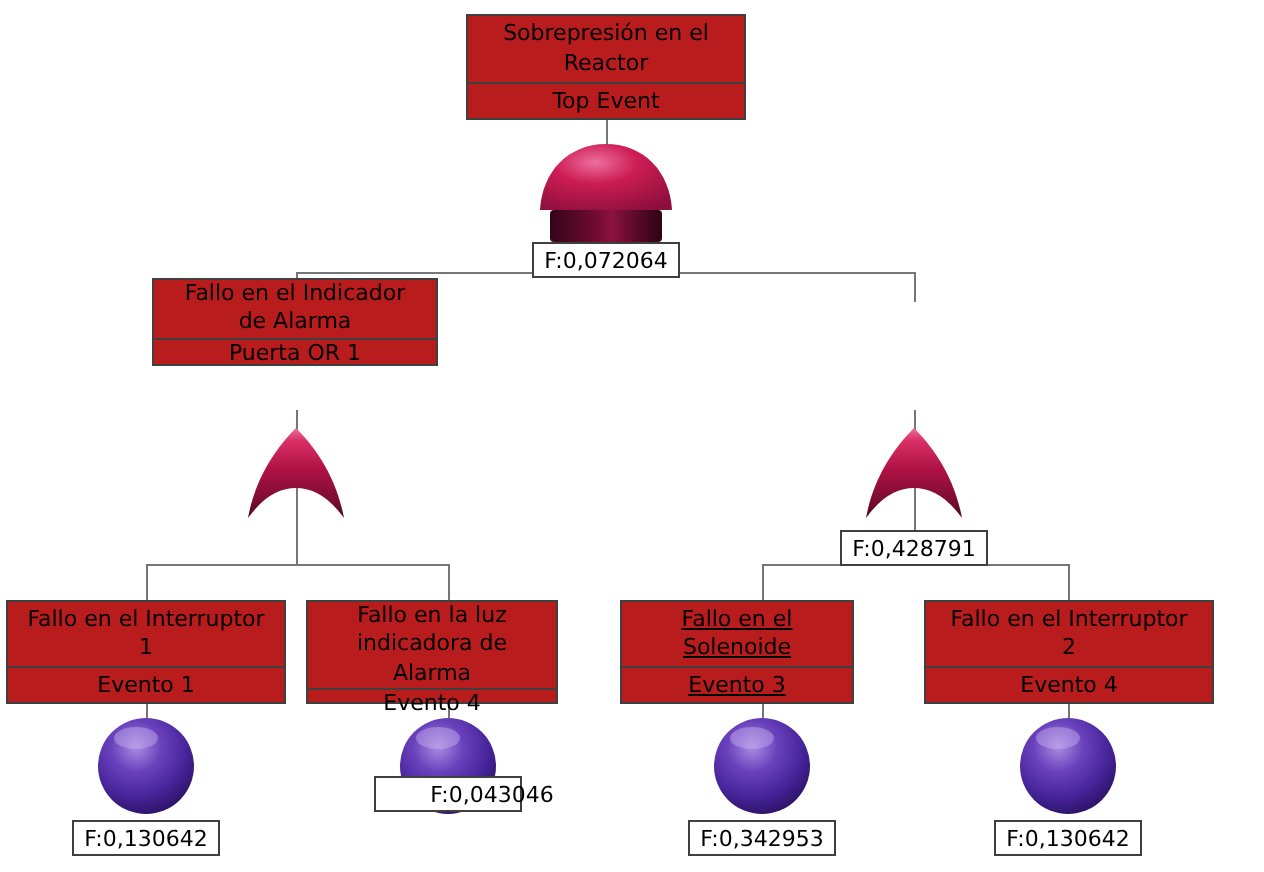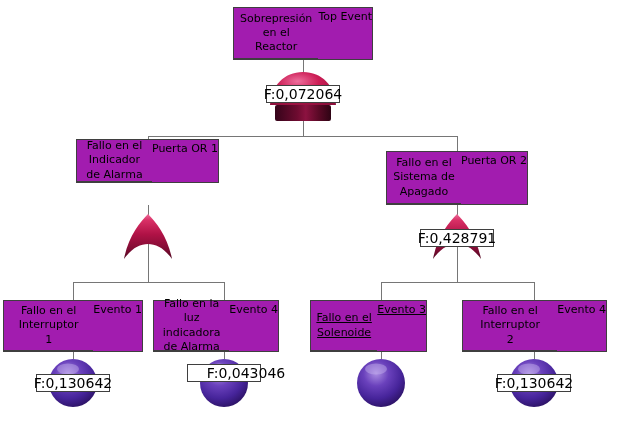--- a/index.html
+++ b/index.html
@@ -2,33 +2,33 @@
 <html><head>
 <meta charset="utf-8">
 <style>
   * { margin:0; padding:0; box-sizing:border-box; }
   html,body { background:#ffffff; }
   body { font-family:"DejaVu Sans","Liberation Sans",sans-serif; color:#000; }
   .canvas { position:relative; width:632px; height:436px; background:#fff; overflow:hidden; }
 
   .line { position:absolute; background:#767676; z-index:1; }
 
-  .node { position:absolute; border:1px solid #3f3f3f; background:#a21caf;
-          display:flex; flex-direction:row; z-index:3; }
+  .node { position:absolute; border:1px solid #3f3f3f; background:#b91c1c;
+          display:flex; flex-direction:column; z-index:3; }
   .node-title { flex:1; display:flex; align-items:center; justify-content:center;
                 text-align:center; font-size:11px; line-height:1.3;
                 white-space:pre-line; border-bottom:1px solid #3f3f3f; padding:0 4px; }
   .node-type { height:17px; display:flex; align-items:center; justify-content:center;
                font-size:11px; }
 
   .gate { position:absolute; z-index:2; line-height:0; }
 
   .freq { position:absolute; width:74px; height:18px; border:1px solid #3f3f3f;
-          background:#fff; font-size:14px; display:flex; align-items:center;
-          justify-content:center; z-index:5; }
+          background:#fff; font-size:11px; display:flex; align-items:center;
+          justify-content:center; z-index:5;margin-top:36px; }
 
   .defs-holder { position:absolute; width:0; height:0; overflow:hidden; }
 </style>
 </head>
 <body>
 
 <div class="canvas">
 
   <svg class="defs-holder" aria-hidden="true">
     <defs>
@@ -95,25 +95,20 @@
     <div class="node-title">Fallo en el Indicador
 de Alarma</div>
     <div class="node-type">Puerta OR 1</div>
   </div>
   <div class="gate" style="left:121px;top:213px;">
     <svg width="54" height="48" viewBox="0 0 54 48">
       <path d="M27,1 C35,9 47,24 51,46 C43,35 35,31 27,31 C19,31 11,35 3,46 C7,24 19,9 27,1 Z" fill="url(#orG)"></path>
     </svg>
   </div>
 
-  <div class="node" style="left:386px;top:151px;width:142px;height:54px;">
-    <div class="node-title">Fallo en el Sistema de
-Apagado</div>
-    <div class="node-type">Puerta OR 2</div>
-  </div>
   <div class="gate" style="left:430px;top:213px;">
     <svg width="54" height="48" viewBox="0 0 54 48">
       <path d="M27,1 C35,9 47,24 51,46 C43,35 35,31 27,31 C19,31 11,35 3,46 C7,24 19,9 27,1 Z" fill="url(#orG)"></path>
     </svg>
   </div>
   <div class="freq" style="left:420px;top:229px;">F:0,428791</div>
 
   <div class="node" style="left:3px;top:300px;width:140px;height:52px;">
     <div class="node-title">Fallo en el Interruptor
 1</div>
@@ -131,32 +126,33 @@
     <div class="node-title">Fallo en la luz
 indicadora de Alarma</div>
     <div class="node-type">Evento 4</div>
   </div>
   <div class="gate" style="left:199px;top:358px;">
     <svg width="50" height="50" viewBox="0 0 50 50">
       <circle cx="25" cy="25" r="24" fill="url(#sphereG)"></circle>
       <ellipse cx="20" cy="11" rx="11" ry="5.5" fill="#c6b2ee" opacity="0.45"></ellipse>
     </svg>
   </div>
-  <div class="freq" style="left:187px;top:364px;padding-left:44px;">F:0,043046</div>
+  <div class="freq" style="left:187px;top:352px;padding-left:44px;">F:0,043046</div>
 
   <div class="node" style="left:310px;top:300px;width:117px;height:52px;text-decoration:underline;">
     <div class="node-title">Fallo en el Solenoide</div>
     <div class="node-type">Evento 3</div>
   </div>
   <div class="gate" style="left:356px;top:358px;">
     <svg width="50" height="50" viewBox="0 0 50 50">
       <circle cx="25" cy="25" r="24" fill="url(#sphereG)"></circle>
       <ellipse cx="20" cy="11" rx="11" ry="5.5" fill="#c6b2ee" opacity="0.45"></ellipse>
     </svg>
   </div>
+  <div class="freq" style="left:344px;top:374px;">F:0,342953</div>
 
   <div class="node" style="left:462px;top:300px;width:145px;height:52px;">
     <div class="node-title">Fallo en el Interruptor
 2</div>
     <div class="node-type">Evento 4</div>
   </div>
   <div class="gate" style="left:509px;top:358px;">
     <svg width="50" height="50" viewBox="0 0 50 50">
       <circle cx="25" cy="25" r="24" fill="url(#sphereG)"></circle>
       <ellipse cx="20" cy="11" rx="11" ry="5.5" fill="#c6b2ee" opacity="0.45"></ellipse>

